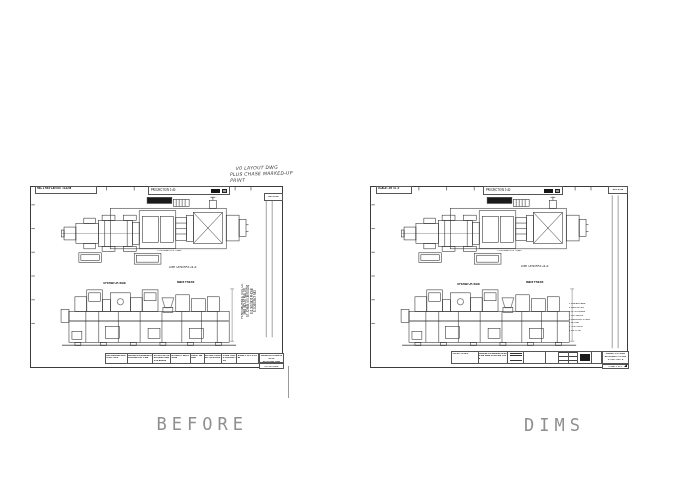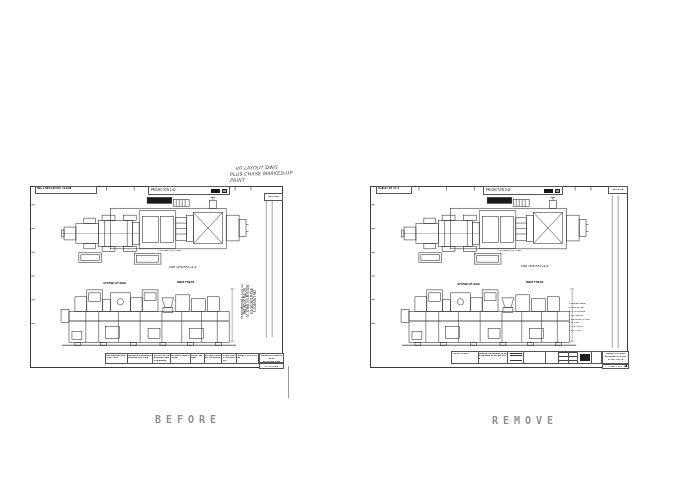--- a/index.html
+++ b/index.html
@@ -38,23 +38,23 @@
     background:repeating-linear-gradient(#444 0 .6px,transparent .6px 4.2px)}
   .darkpad{width:10px;height:7px;background:#1c1c1c;margin:2.5px auto 0}
   .corner-tri{position:absolute;right:0;bottom:0;width:0;height:0;
     border-left:3px solid transparent;border-bottom:3px solid #222}
 
   
   .hand{position:absolute;font-family:"DejaVu Sans",sans-serif;font-style:italic;
     color:#3a3a3a;font-size:4.6px;line-height:1.35;transform:rotate(-1.6deg);letter-spacing:.25px}
 
   
-  .cmp-label{position:absolute;width:120px;text-align:center;
-    font-family:"DejaVu Sans Mono",monospace;font-size:10px;letter-spacing:5px;
-    color:#8f8f8f;font-weight:700}
+  .cmp-label{position:absolute;width:120px;text-align:right;
+    font-family:"DejaVu Sans Mono",monospace;font-size:17px;letter-spacing:5px;
+    color:#8f8f8f;font-weight:400}
 
   .edgeline{position:absolute;width:1px;background:#9a9a9a}
 </style>
 </head>
 <body>
 
 <svg width="0" height="0" style="position:absolute" aria-hidden="true">
   <defs>
     <g id="gMachines" stroke="#2a2a2a" stroke-width="0.55" fill="none">
 
@@ -284,15 +284,15 @@
       <div>PERMA-FLANGE</div>
       <div>MACHINE LAYOUT</div>
       <div style="font-weight:400">D-1289  REV B</div>
     </div>
     <div class="ov bx f21" style="left:231px;top:176.5px;width:27px;height:5.5px;text-align:center;padding-top:.6px">SHEET 1 OF 1</div>
 
     <div class="corner-tri"></div>
   </div>
 
   <div class="cmp-label" style="left:128px;top:414px">BEFORE</div>
-  <div class="cmp-label" style="left:465px;top:415px">REMOVE</div>
+  <div class="cmp-label" style="left:465px;top:415px">DIMS</div>
 
 </div>
 
 </body></html>

